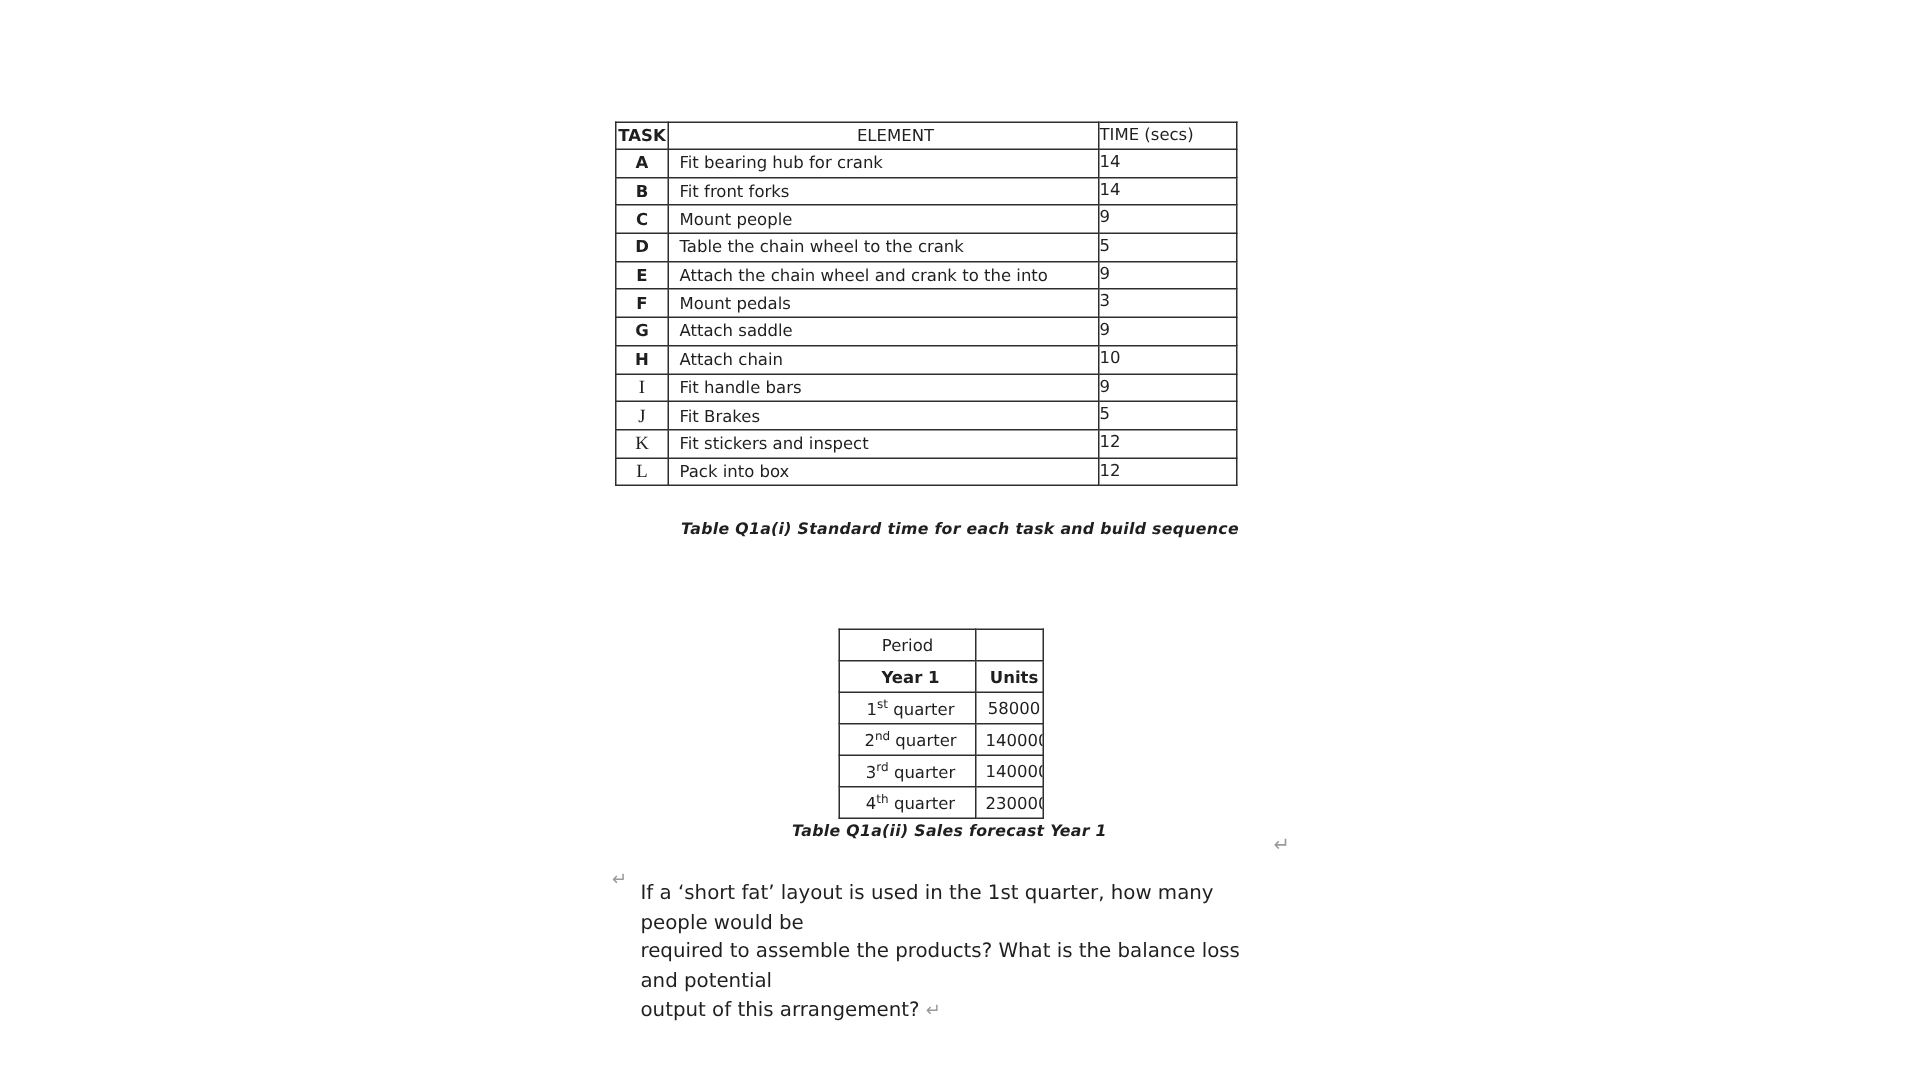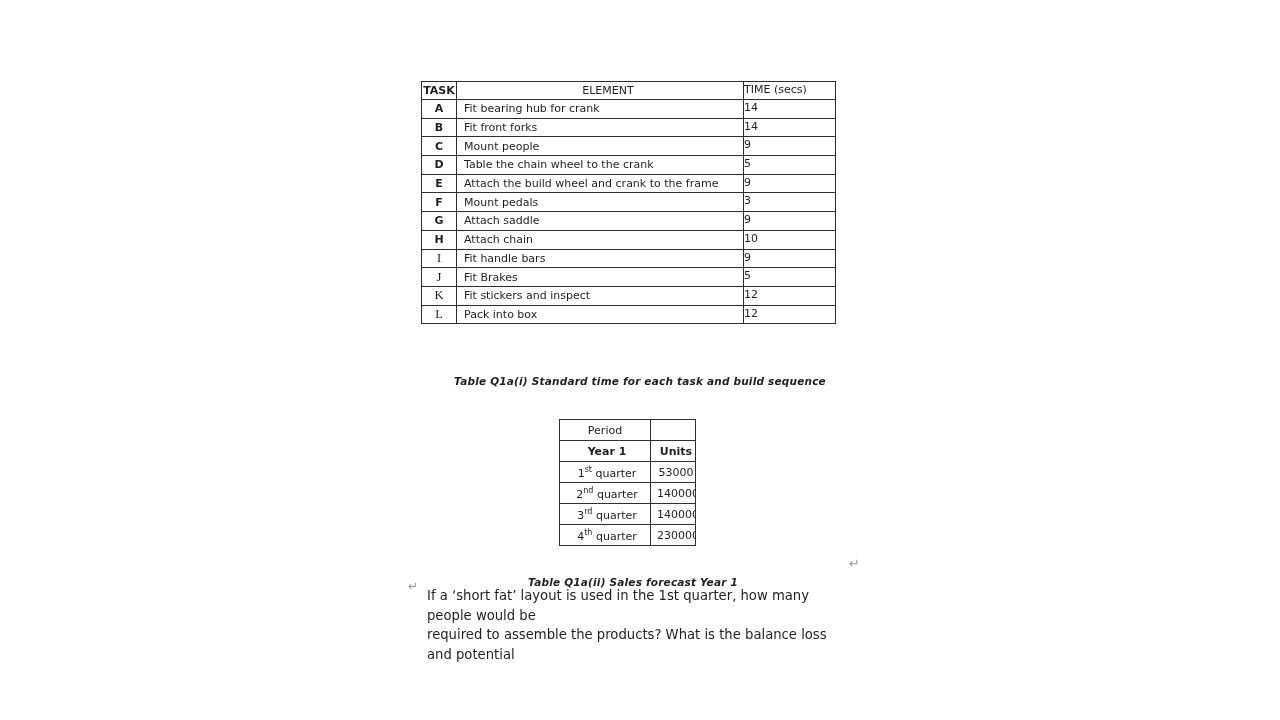--- a/index.html
+++ b/index.html
@@ -10,35 +10,34 @@
     color: #1f1f1f;
     position: relative;
     overflow: hidden;
   }
   .abs { position: absolute; }
 
   
   table { border-collapse: collapse; table-layout: fixed; background: #fff; }
   td, th { border: 1px solid #2e2e2e; overflow: hidden; white-space: nowrap; }
 
-  #task-table { left: 421px; top: 81px; width: 414px; }
+  #task-table { left: 410px; top: 81px; width: 414px; }
   #task-table th { height: 18px; font-size: 11px; font-weight: bold; text-align: center; }
   #task-table td { height: 18.7px; font-size: 11px; }
   #task-table .task-col  { width: 35px; text-align: center; font-weight: bold; }
   #task-table .elem-col  { width: 287px; text-align: left; padding-left: 7px; font-weight: normal; }
   #task-table .time-col  { width: 92px; text-align: left; font-weight: normal; vertical-align: top; padding-top: 1px; }
   #task-table .serif-letter { font-family: "Liberation Serif", serif; font-weight: normal; font-size: 12.5px; }
 
   .caption {
     font-size: 10.5px;
     font-weight: bold;
     font-style: italic;
     text-align: center;
     letter-spacing: 0.2px;
-    margin-top: 28px;
   }
   #caption-1 { left: 440px; top: 347px; width: 400px; }
   #caption-2 { left: 513px; top: 548px; width: 240px; }
 
   
   #sales-table { left: 559px; top: 419px; width: 136px; }
   #sales-table td { height: 21px; font-size: 11px; padding-left: 4px; margin-left: 16px; }
   #sales-table .q-col { width: 91px; text-align: center; }
   #sales-table .u-col { width: 45px; text-align: center; padding-left: 6px; }
   #sales-table .period-cell { text-align: center; padding-left: 0; }
@@ -85,21 +84,21 @@
       <td class="elem-col">Mount people</td>
       <td class="time-col">9</td>
     </tr>
     <tr>
       <td class="task-col">D</td>
       <td class="elem-col">Table the chain wheel to the crank</td>
       <td class="time-col">5</td>
     </tr>
     <tr>
       <td class="task-col">E</td>
-      <td class="elem-col">Attach the build wheel and crank to the frame</td>
+      <td class="elem-col">Attach the chain wheel and crank to the into</td>
       <td class="time-col">9</td>
     </tr>
     <tr>
       <td class="task-col">F</td>
       <td class="elem-col">Mount pedals</td>
       <td class="time-col">3</td>
     </tr>
     <tr>
       <td class="task-col">G</td>
       <td class="elem-col">Attach saddle</td>
@@ -140,21 +139,21 @@
     <tr>
       <td class="q-col period-cell">Period</td>
       <td class="u-col"></td>
     </tr>
     <tr>
       <td class="q-col bold">Year 1</td>
       <td class="u-col bold">Units</td>
     </tr>
     <tr>
       <td class="q-col"><span>1</span><sup>st</sup> <span>quarter</span></td>
-      <td class="u-col">53000</td>
+      <td class="u-col">58000</td>
     </tr>
     <tr>
       <td class="q-col"><span>2</span><sup>nd</sup> <span>quarter</span></td>
       <td class="u-col">140000</td>
     </tr>
     <tr>
       <td class="q-col"><span>3</span><sup>rd</sup> <span>quarter</span></td>
       <td class="u-col">140000</td>
     </tr>
     <tr>
@@ -165,13 +164,14 @@
 </table>
 
 <div id="caption-2" class="abs caption">Table Q1a(ii) Sales forecast Year 1</div>
 
 <div id="return-mark-right" class="abs return-mark">↵</div>
 <div id="return-mark-left" class="abs return-mark">↵</div>
 
 <div id="question" class="abs">
   <div>If a ‘short fat’ layout is used in the 1st quarter, how many people would be</div>
   <div>required to assemble the products? What is the balance loss and potential</div>
+  <div><span>output of this arrangement?</span> <span class="return-mark">↵</span></div>
 </div>
 
 </body></html>

